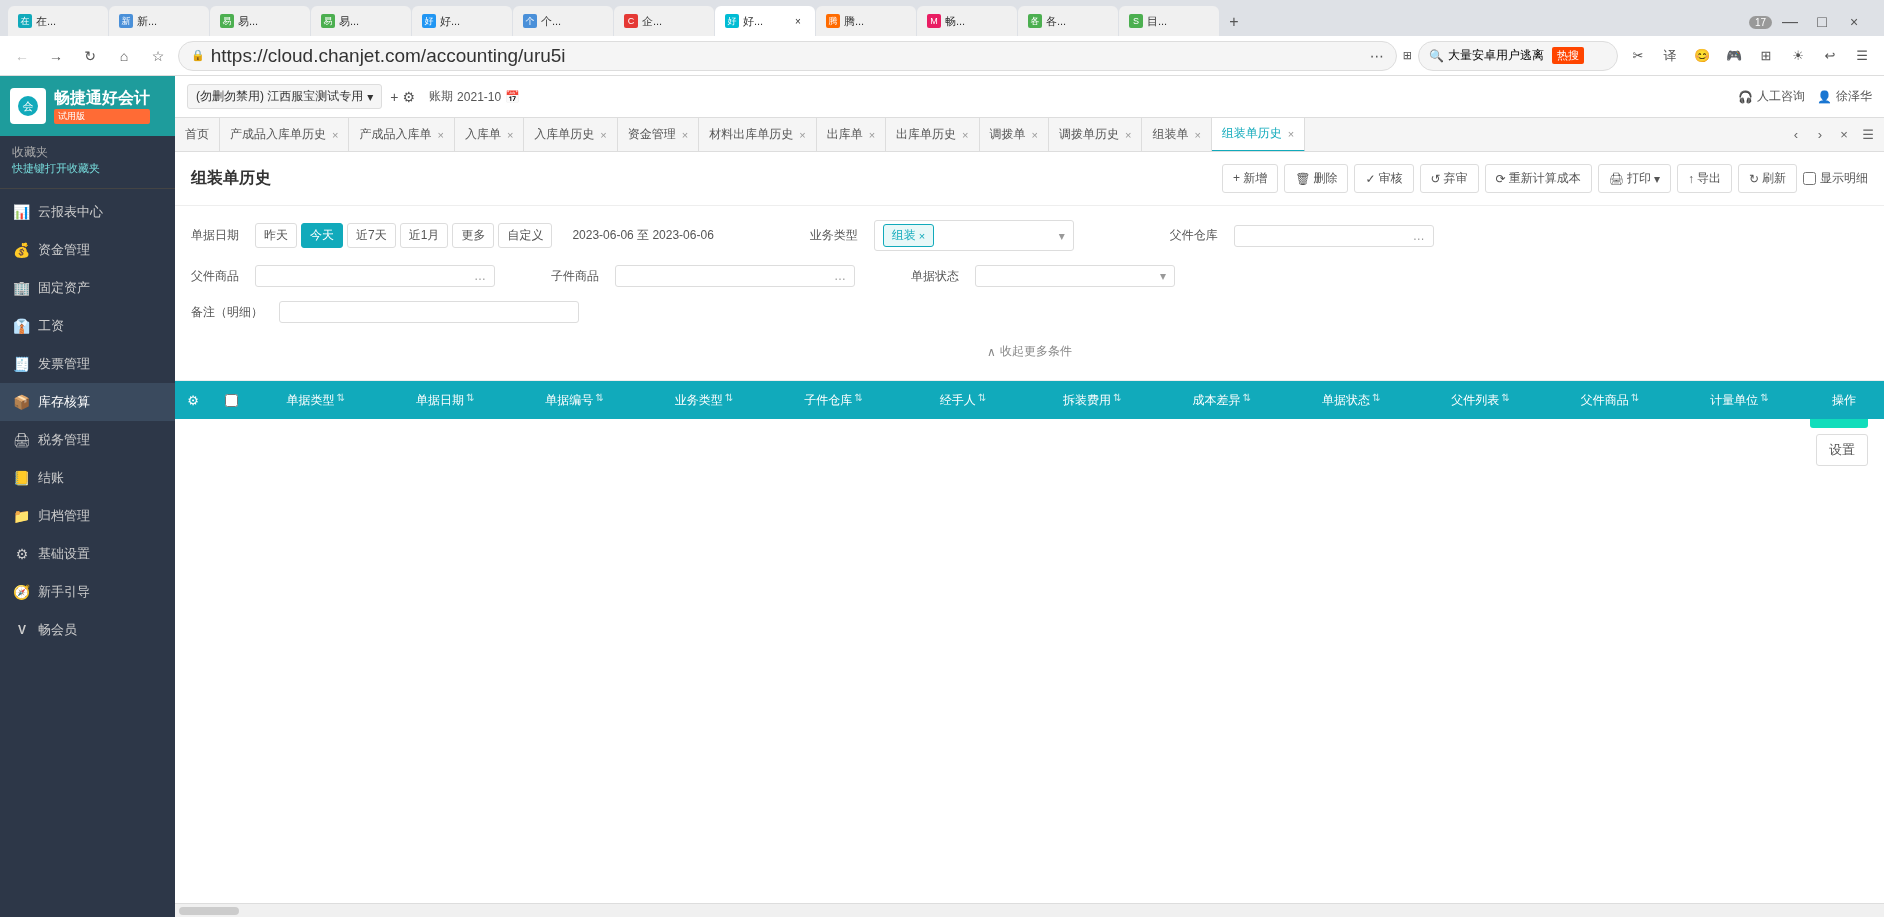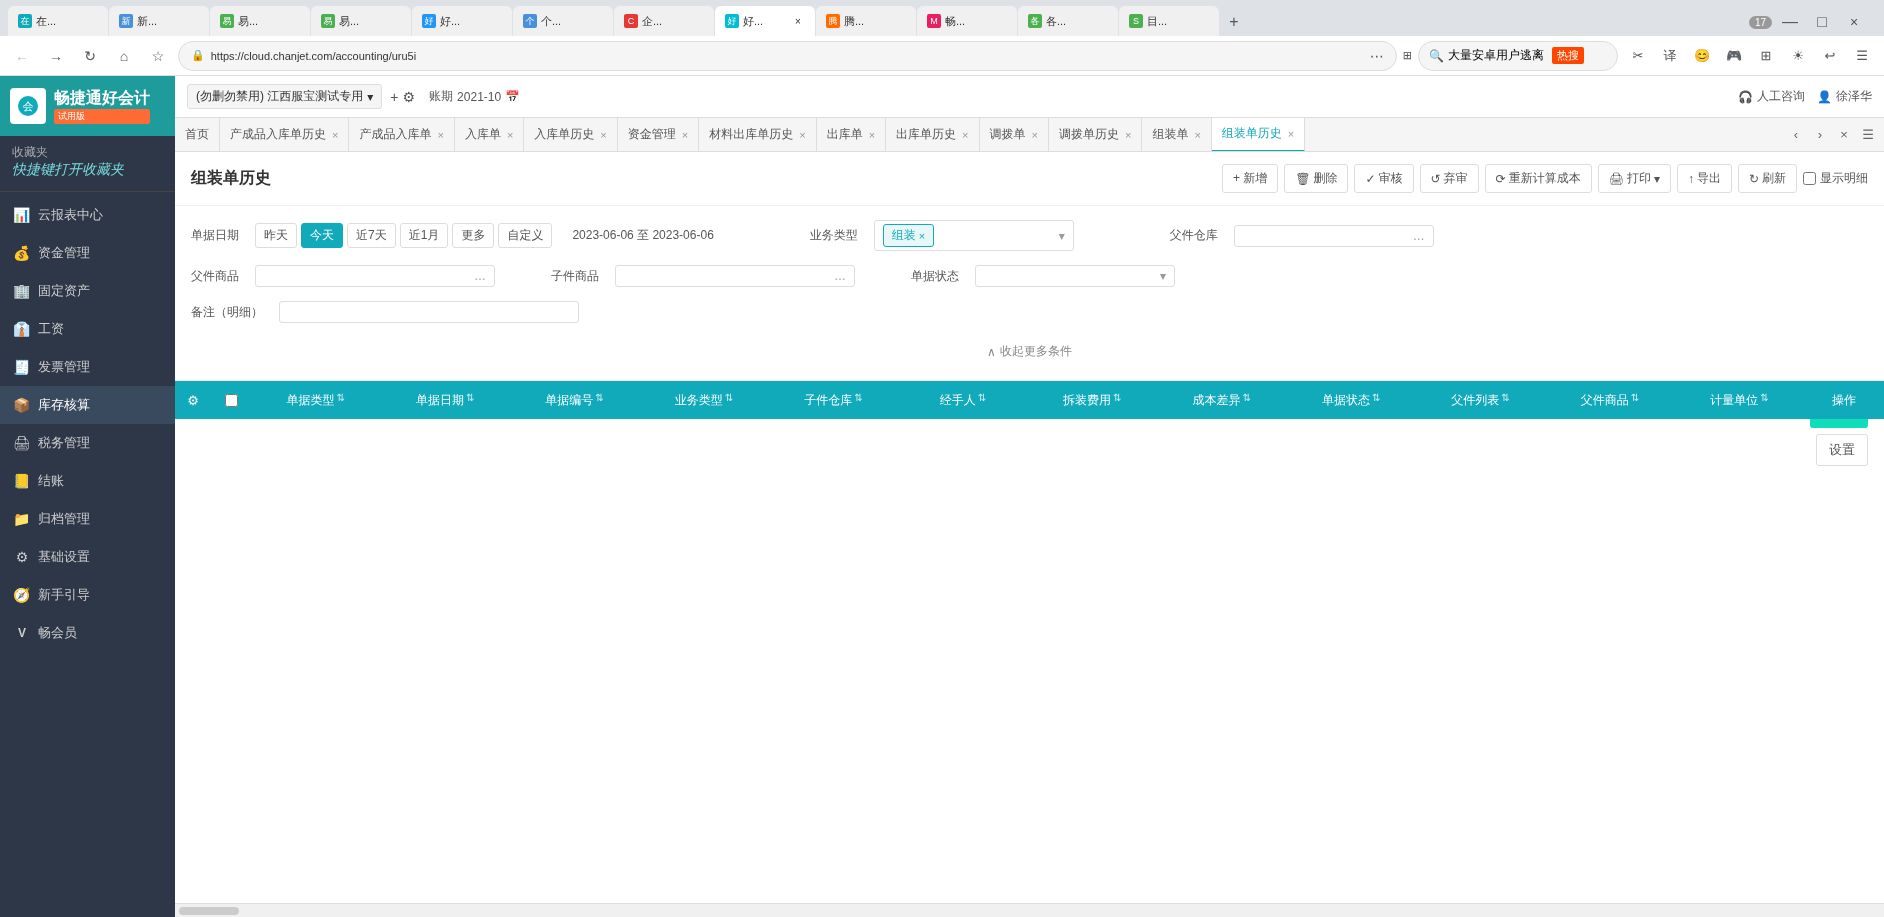--- a/index.html
+++ b/index.html
@@ -13,21 +13,21 @@
     .browser-tab .tab-favicon { width: 14px; height: 14px; border-radius: 2px; flex-shrink: 0; }
     .browser-tab .tab-title { overflow: hidden; text-overflow: ellipsis; white-space: nowrap; flex: 1; }
     .browser-tab .tab-close { width: 14px; height: 14px; display: flex; align-items: center; justify-content: center; border-radius: 50%; font-size: 10px; cursor: pointer; }
     .browser-tab-new { display: flex; align-items: center; justify-content: center; width: 28px; height: 28px; cursor: pointer; font-size: 16px; color: #555; }
 
     .browser-toolbar { display: flex; align-items: center; height: 40px; background: #fff; padding: 0 8px; gap: 6px; border-bottom: 1px solid #ddd; }
     .browser-nav-btn { width: 28px; height: 28px; display: flex; align-items: center; justify-content: center; border-radius: 50%; cursor: pointer; font-size: 14px; color: #555; }
     .browser-nav-btn.disabled { color: #bbb; cursor: default; }
     .address-bar { flex: 1; display: flex; align-items: center; background: #f5f5f5; border: 1px solid #ddd; border-radius: 20px; padding: 0 12px; height: 30px; gap: 6px; }
     .address-bar .lock-icon { color: #4a7; font-size: 11px; }
-    .address-bar .url-text { font-size: 11px; color: #333; flex: 1; }
+    .address-bar .url-text { font-size: 19px; color: #333; flex: 1; }
     .address-bar .more-btn { color: #555; font-size: 14px; cursor: pointer; }
     .browser-search { display: flex; align-items: center; background: #f5f5f5; border: 1px solid #ddd; border-radius: 20px; padding: 0 10px; height: 30px; gap: 4px; width: 200px; }
     .browser-search .search-icon { color: #777; font-size: 12px; }
     .browser-actions { display: flex; align-items: center; gap: 4px; }
     .browser-action-btn { width: 28px; height: 28px; display: flex; align-items: center; justify-content: center; border-radius: 4px; cursor: pointer; font-size: 13px; color: #555; }
 
     
     .app-container { display: flex; height: 841px; width: 1884px; }
 
     
@@ -212,21 +212,21 @@
         </svg>
       </div>
       <div>
         <div style="color:#fff;font-size:16px;font-weight:bold;">畅捷通好会计</div>
         <div class="sidebar-logo-badge">试用版</div>
       </div>
     </div>
 
     <div class="sidebar-favorites">
       <div style="color:#aaa;font-size:12px;">收藏夹</div>
-      <div style="color:#7dd;font-size:14px;font-style:italic;">快捷键打开收藏夹</div>
+      <div style="color:#7dd;font-size:11px;">快捷键打开收藏夹</div>
     </div>
     <div class="sidebar-divider"></div>
 
     <div class="sidebar-item">
       <span class="sidebar-item-icon">📊</span>
       <span>云报表中心</span>
     </div>
     <div class="sidebar-item">
       <span class="sidebar-item-icon">💰</span>
       <span>资金管理</span>

